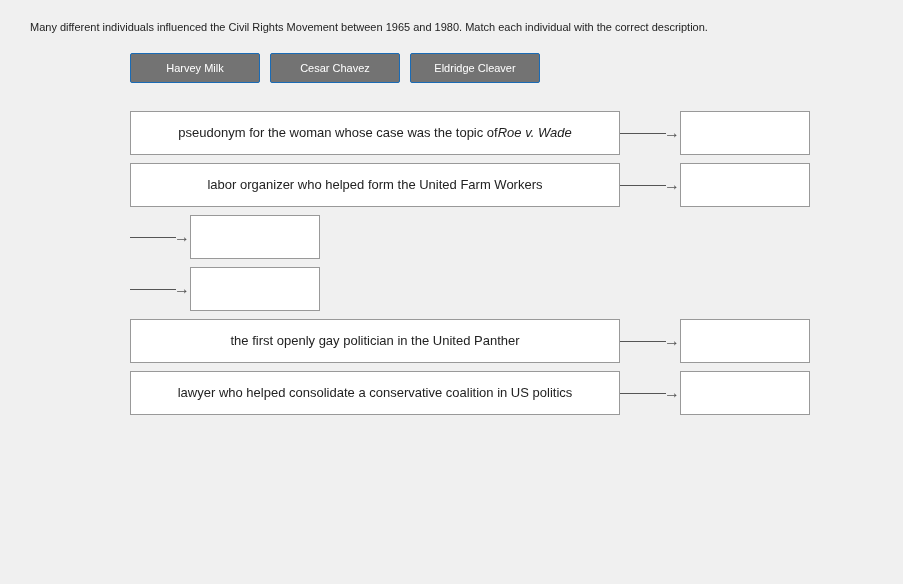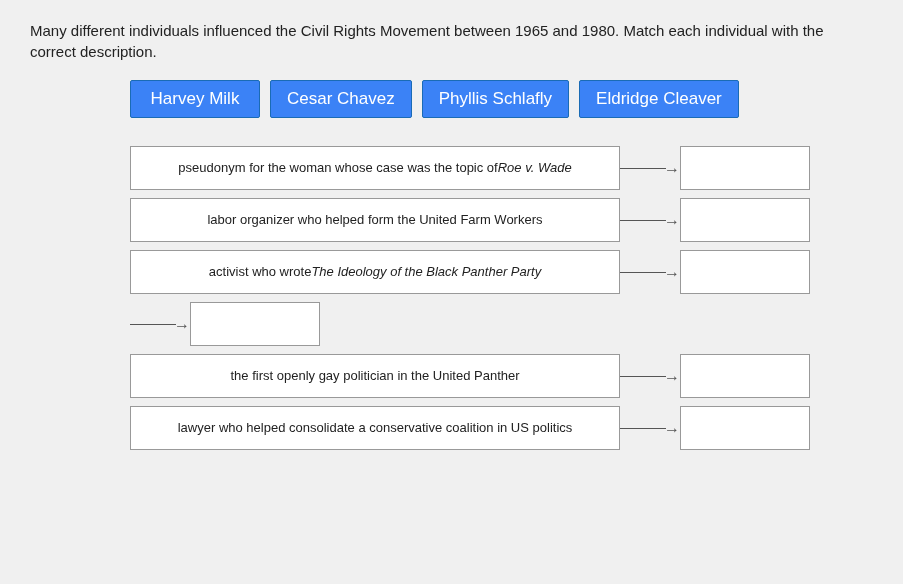--- a/index.html
+++ b/index.html
@@ -12,40 +12,40 @@
       font-family: Arial, sans-serif;
       background: #f0f0f0;
       width: 903px;
       min-height: 584px;
       padding: 20px 30px;
       font-size: 13px;
       color: #222;
     }
 
     .instructions {
-      font-size: 15px;
+      font-size: 11px;
       color: #222;
       margin-bottom: 18px;
       line-height: 1.4;
     }
 
     .names-grid {
       display: flex;
       flex-wrap: wrap;
       gap: 10px;
       margin-left: 100px;
       margin-bottom: 28px;
     }
 
     .name-btn {
-      background: #3b82f6;
+      background: #737373;
       color: white;
       border: 1px solid #1a6bb5;
       padding: 8px 16px;
-      font-size: 17px;
+      font-size: 11px;
       cursor: pointer;
       border-radius: 2px;
       min-width: 130px;
       text-align: center;
     }
 
     .matching-area {
       display: flex;
       flex-direction: column;
       gap: 4px;
@@ -111,21 +111,20 @@
     }
   </style>
 </head>
 <body>
 
 <p class="instructions">Many different individuals influenced the Civil Rights Movement between 1965 and 1980. Match each individual with the correct description.</p>
 
 <div class="names-grid">
   <button class="name-btn">Harvey Milk</button>
   <button class="name-btn">Cesar Chavez</button>
-  <button class="name-btn">Phyllis Schlafly</button>
   <button class="name-btn">Eldridge Cleaver</button>
 </div>
 
 <div class="matching-area">
 
   <div class="match-row">
     <div class="description-box">
       pseudonym for the woman whose case was the topic of <em>Roe v. Wade</em>
     </div>
     <div class="arrow-line">
@@ -140,23 +139,20 @@
       labor organizer who helped form the United Farm Workers
     </div>
     <div class="arrow-line">
       <div style="height:1px;background:#555;width:44px;"></div>
       <span class="arrow-head">→</span>
     </div>
     <div class="answer-box"></div>
   </div>
 
   <div class="match-row">
-    <div class="description-box">
-      activist who wrote <em>The Ideology of the Black Panther Party</em>
-    </div>
     <div class="arrow-line">
       <div style="height:1px;background:#555;width:44px;"></div>
       <span class="arrow-head">→</span>
     </div>
     <div class="answer-box"></div>
   </div>
 
   <div class="match-row">
     <div class="arrow-line">
       <div style="height:1px;background:#555;width:44px;"></div>

